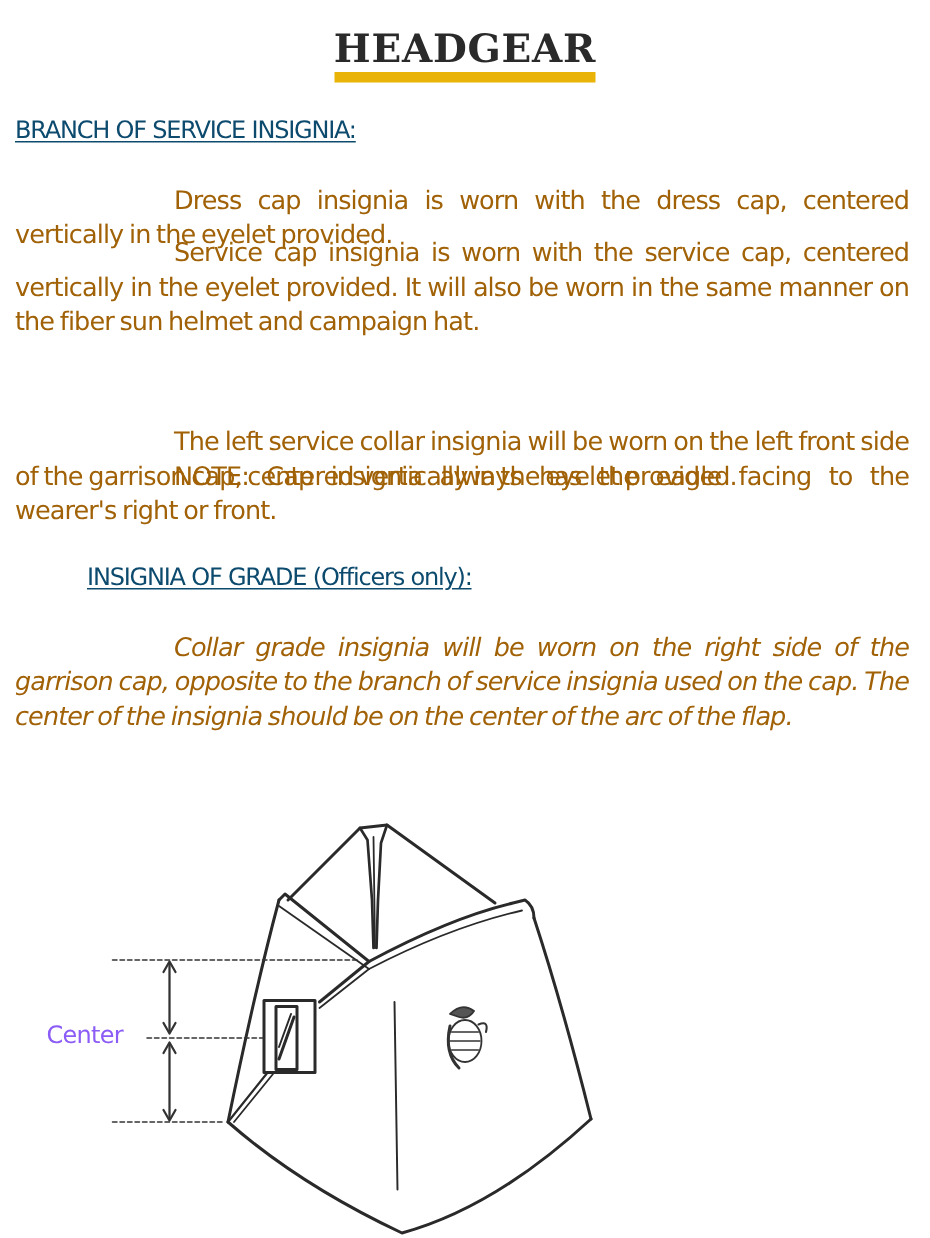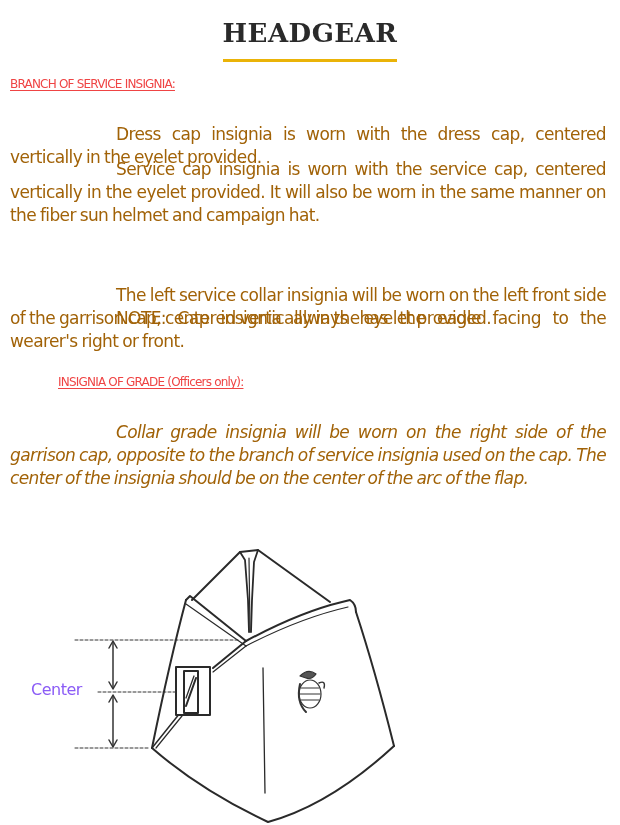--- a/index.html
+++ b/index.html
@@ -8,24 +8,24 @@
     background: #ffffff; color: #1a1a1a;
     font-family: "DejaVu Sans", sans-serif;
     position: relative;
   }
   .title {
     position: absolute; left: 0; top: 18px; width: 620px;
     text-align: center;
     font-family: "DejaVu Serif", serif; font-weight: bold;
     font-size: 26px; letter-spacing: 0.5px; color: #2a2a2a;
   }
-  .title span { border-bottom: 3px solid #eab308; padding-bottom: 11px; }
+  .title span { border-bottom: 7px solid #eab308; padding-bottom: 0px; }
   .heading {
     position: absolute; left: 10px;
-    font-size: 12px; letter-spacing: -0.8px; color: #ef4444;
+    font-size: 16px; letter-spacing: -0.8px; color: #0c4a6e;
     text-decoration: underline; text-underline-offset: 2px;
     font-family: "DejaVu Sans", sans-serif;
   }
   .para {
     position: absolute; left: 10px; width: 596px;
     font-size: 17px; line-height: 23px; letter-spacing: -0.6px;
     text-align: justify; color: #a16207;
     word-spacing: -1px;
   }
   .para .indent { display: inline-block; width: 106px; }

